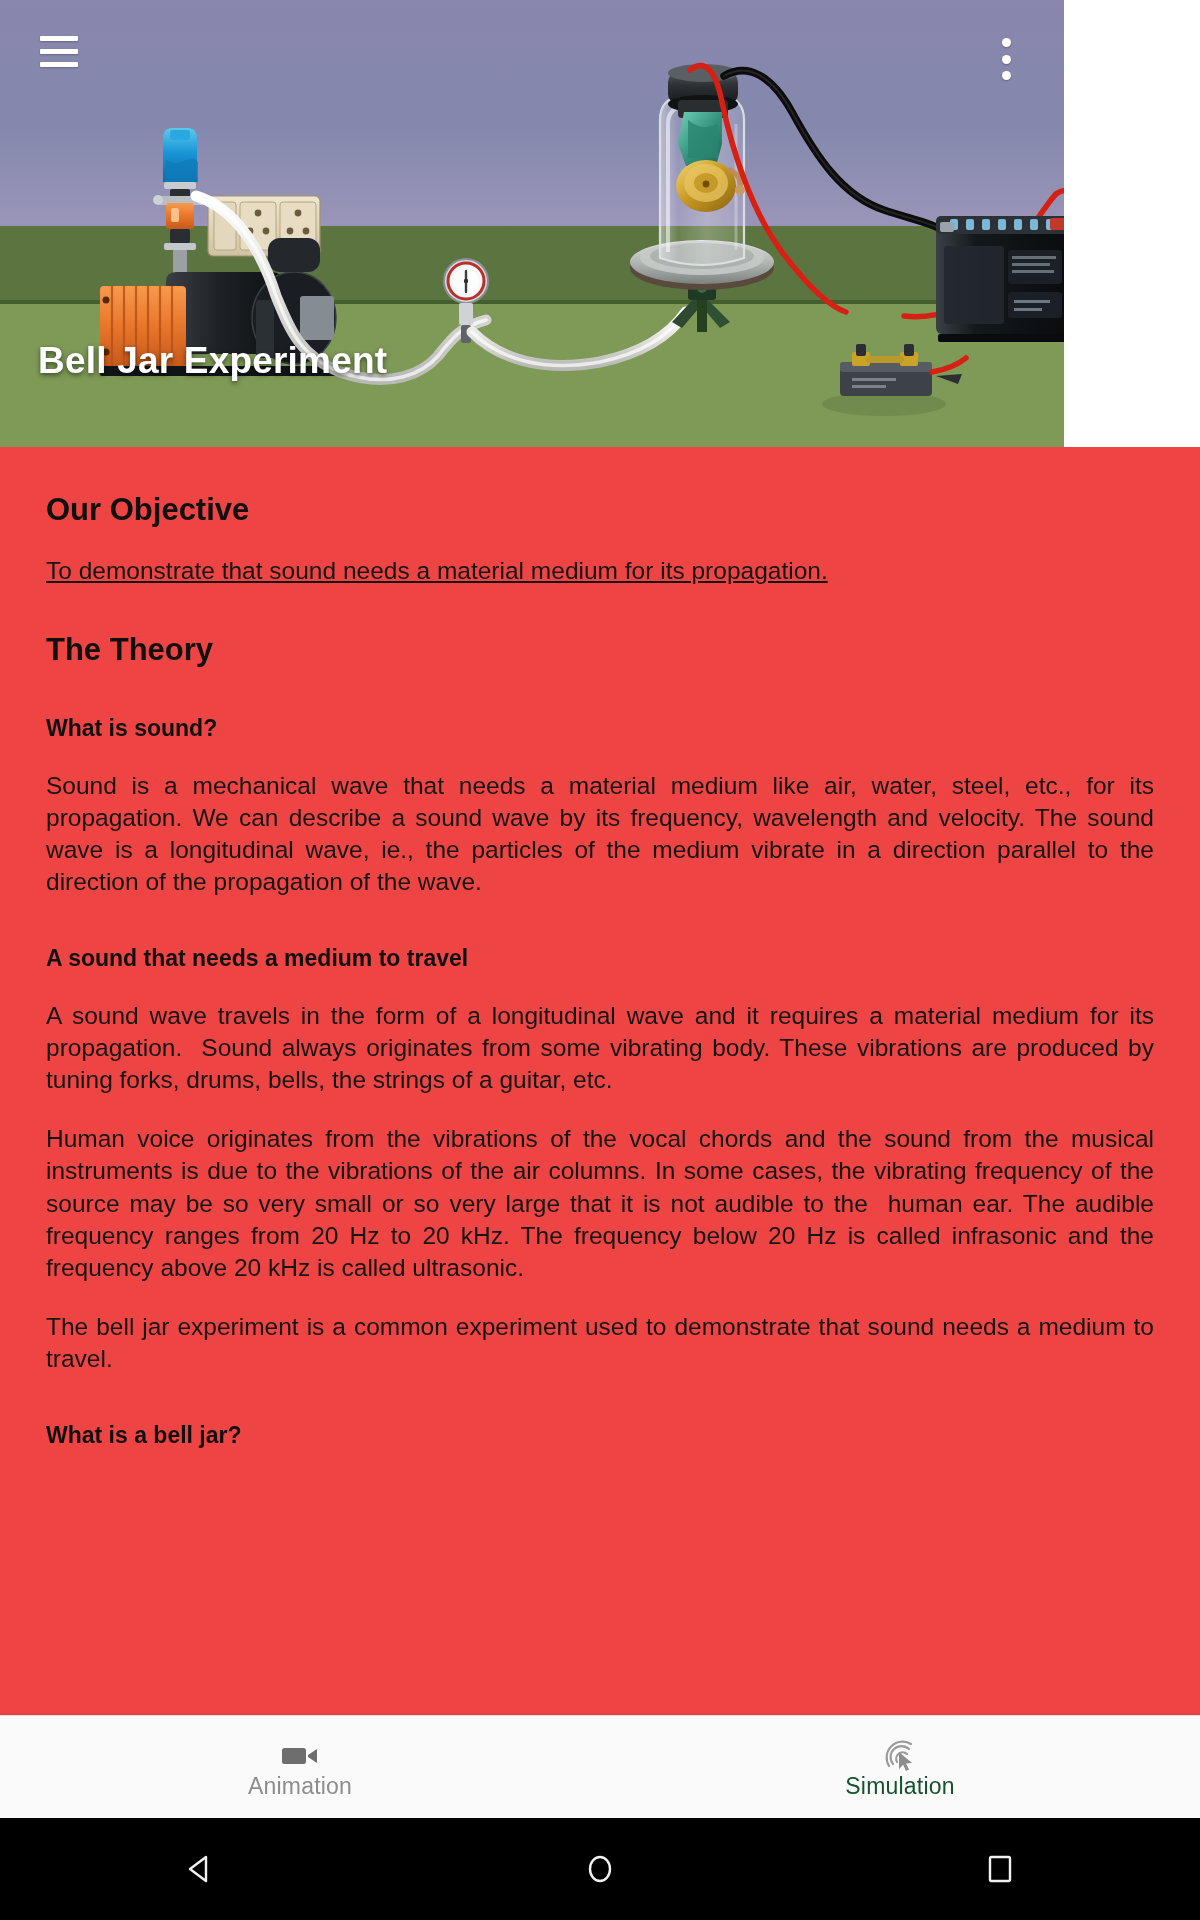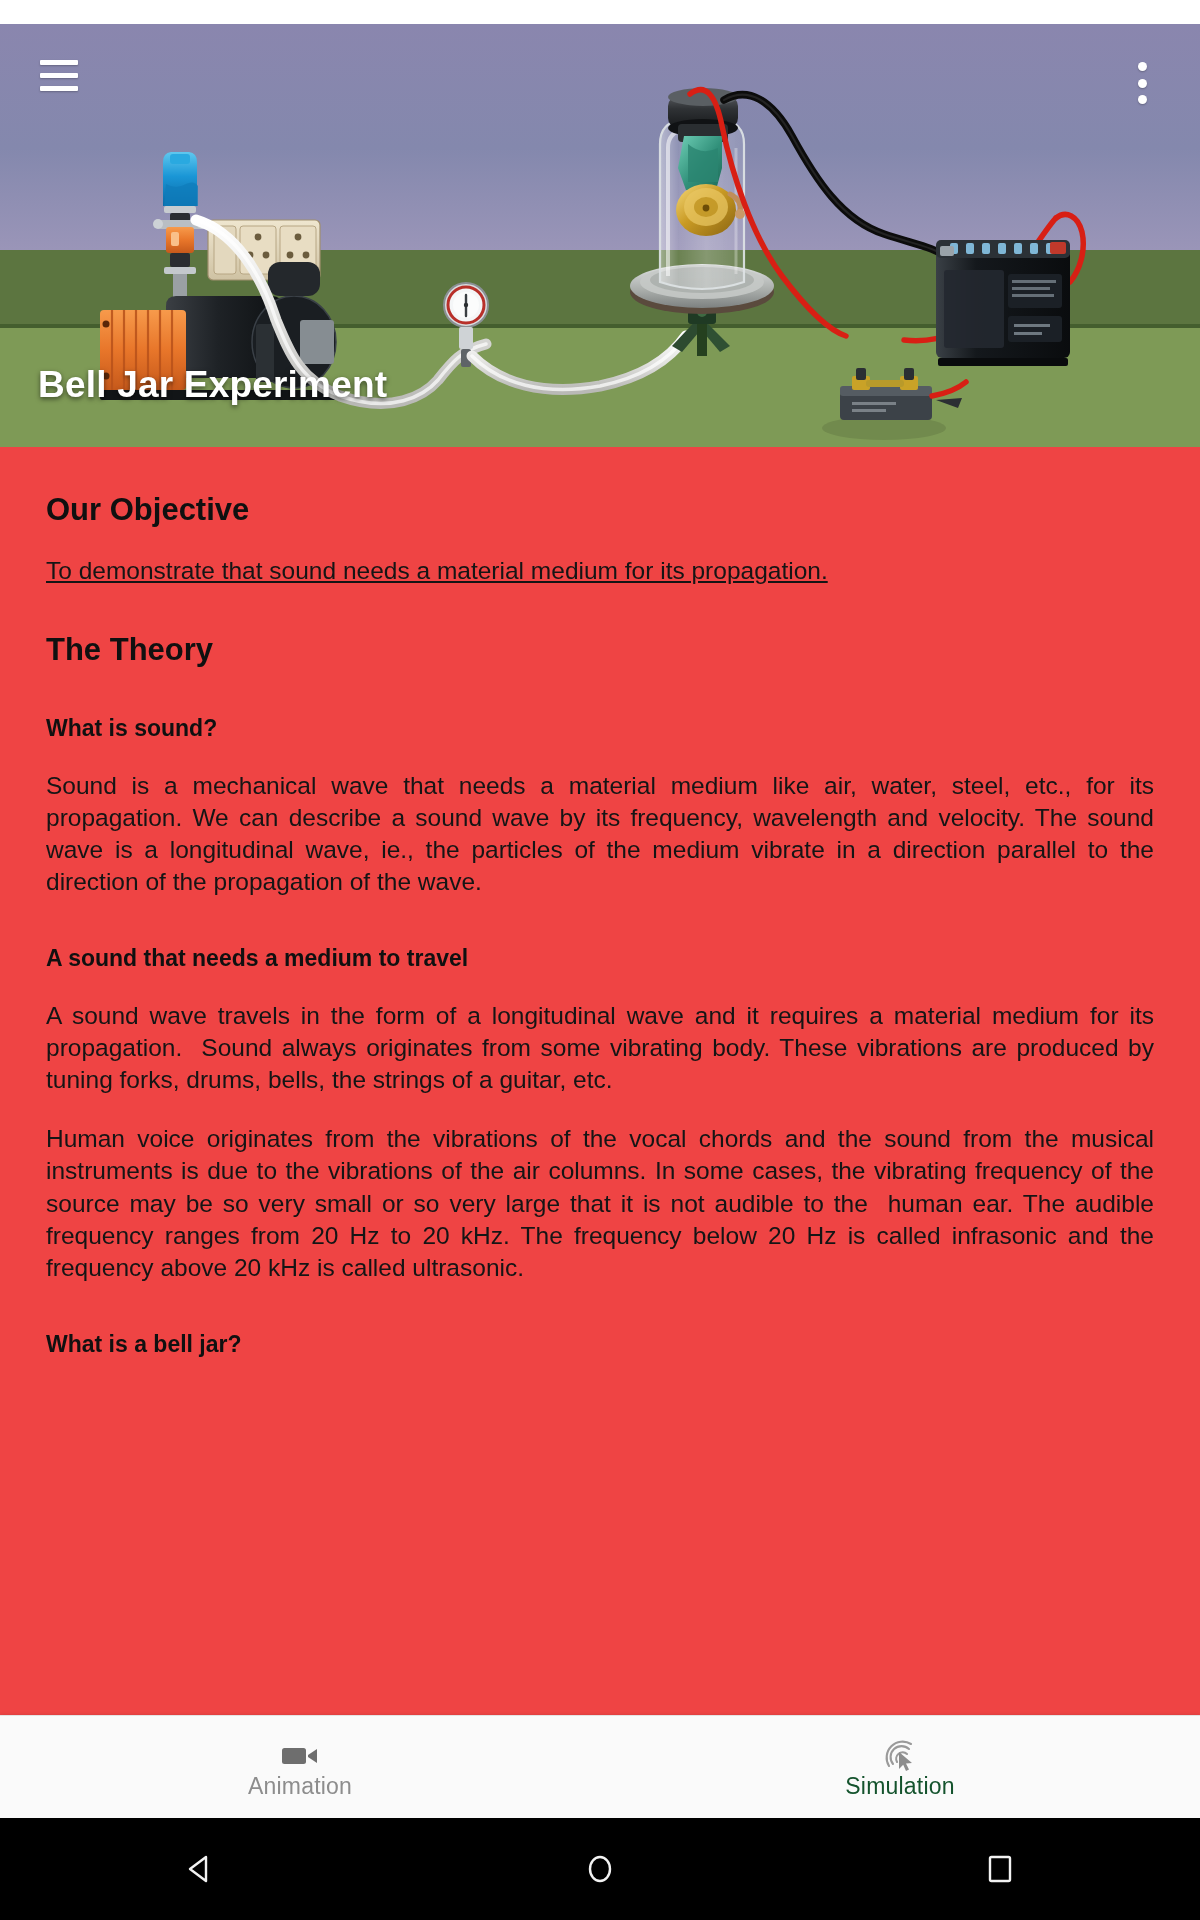--- a/index.html
+++ b/index.html
@@ -11,25 +11,24 @@
     width: 1200px;
     height: 1920px;
     font-family: "Liberation Sans", sans-serif;
     overflow: hidden;
     position: relative;
   }
 
   
   .hero {
     position: relative;
-    width: 1200px;
+    width: 1064px;
     height: 447px;
     overflow: hidden;
     background: #8186ab;
-    margin-top: 24px;
   }
   .hero-sky {
     position: absolute;
     left: 0; top: 0;
     width: 1200px; height: 226px;
     background: linear-gradient(180deg, #8a86ae 0%, #8488ad 55%, #9a95b8 100%);
   }
   .hero-band-dark {
     position: absolute;
     left: 0; top: 226px;
@@ -419,20 +418,21 @@
     <p class="body sp-objective">To demonstrate that sound needs a material medium for its propagation.</p>
 
     <h1 class="sec">The Theory</h1>
 
     <h2 class="sub">What is sound?</h2>
     <p class="body">Sound is a mechanical wave that needs a material medium like air, water, steel, etc., for its propagation. We can describe a sound wave by its frequency, wavelength and velocity. The sound wave is a longitudinal wave, ie., the particles of the medium vibrate in a direction parallel to the direction of the propagation of the wave.</p>
 
     <h2 class="sub">A sound that needs a medium to travel</h2>
     <p class="body">A sound wave travels in the form of a longitudinal wave and it requires a material medium for its propagation.  Sound always originates from some vibrating body. These vibrations are produced by tuning forks, drums, bells, the strings of a guitar, etc.</p>
     <p class="body">Human voice originates from the vibrations of the vocal chords and the sound from the musical instruments is due to the vibrations of the air columns. In some cases, the vibrating frequency of the source may be so very small or so very large that it is not audible to the  human ear. The audible frequency ranges from 20 Hz to 20 kHz. The frequency below 20 Hz is called infrasonic and the frequency above 20 kHz is called ultrasonic.</p>
+    <p class="body">The bell jar experiment is a common experiment used to demonstrate that sound needs a medium to travel.</p>
 
     <h2 class="sub">What is a bell jar?</h2>
   </div>
 </div>
 
 <div class="tabbar">
   <div class="tab active">
     <span class="ticon">
       <svg width="36" height="24" viewBox="0 0 36 24">
         <rect x="0" y="4" width="24" height="16" rx="2.5" fill="#6e6e6e"></rect>

